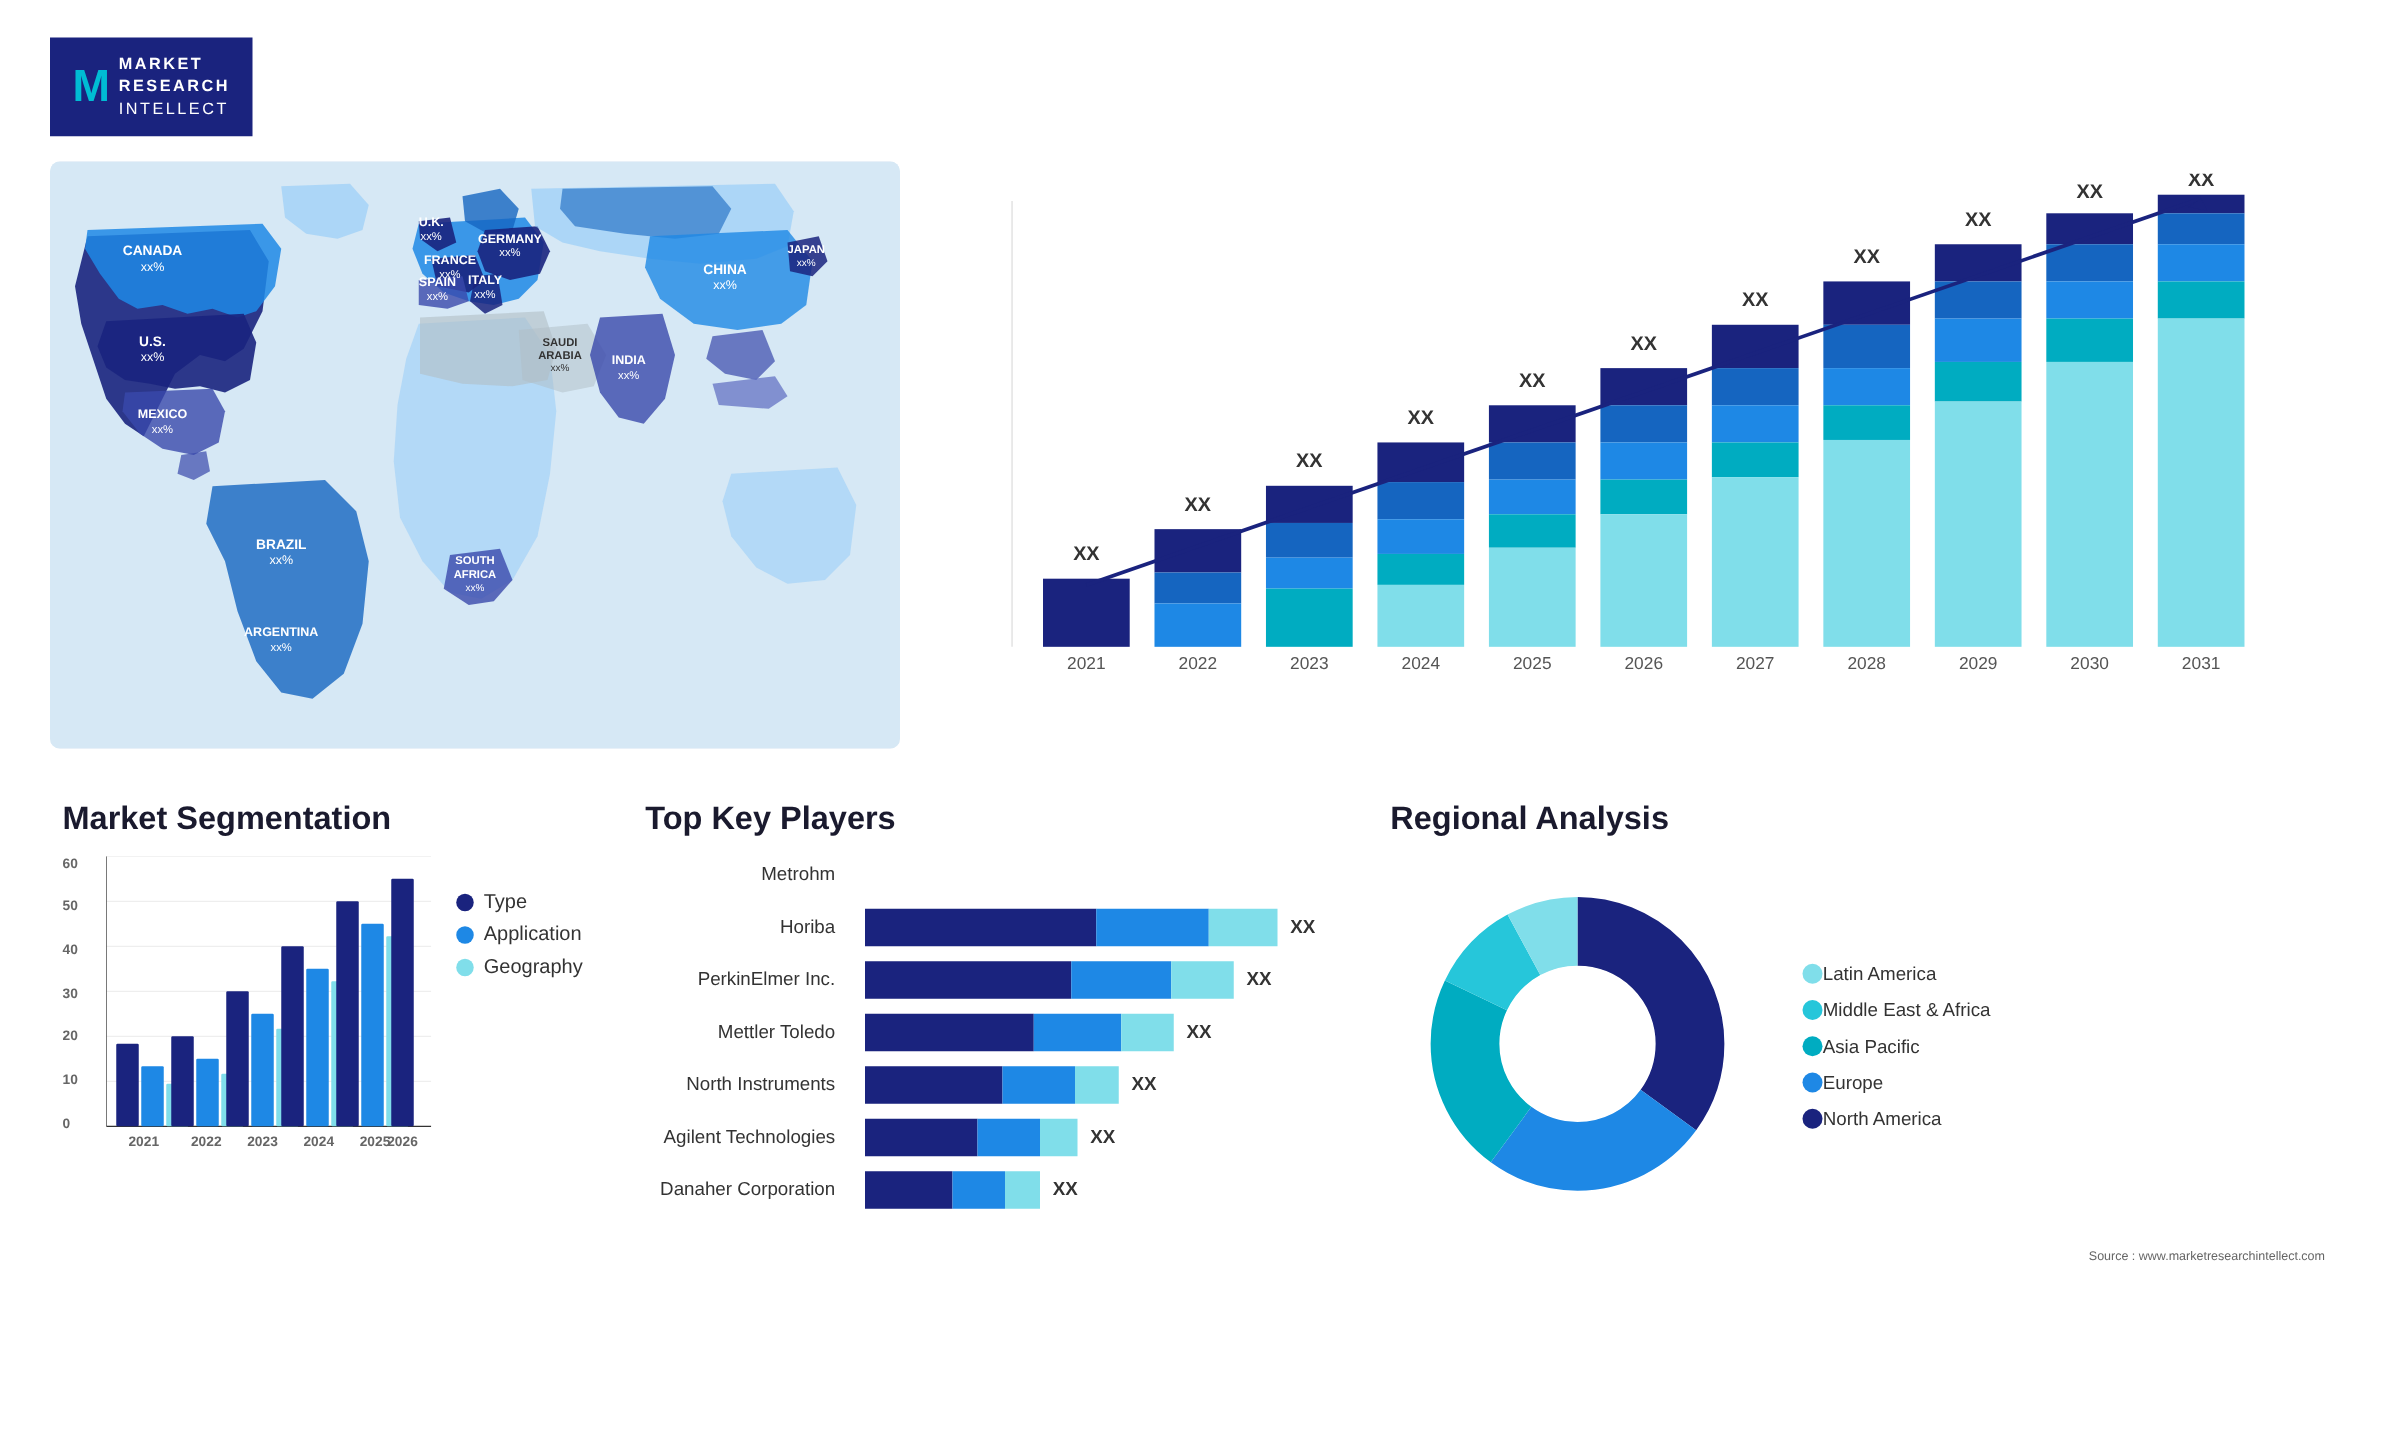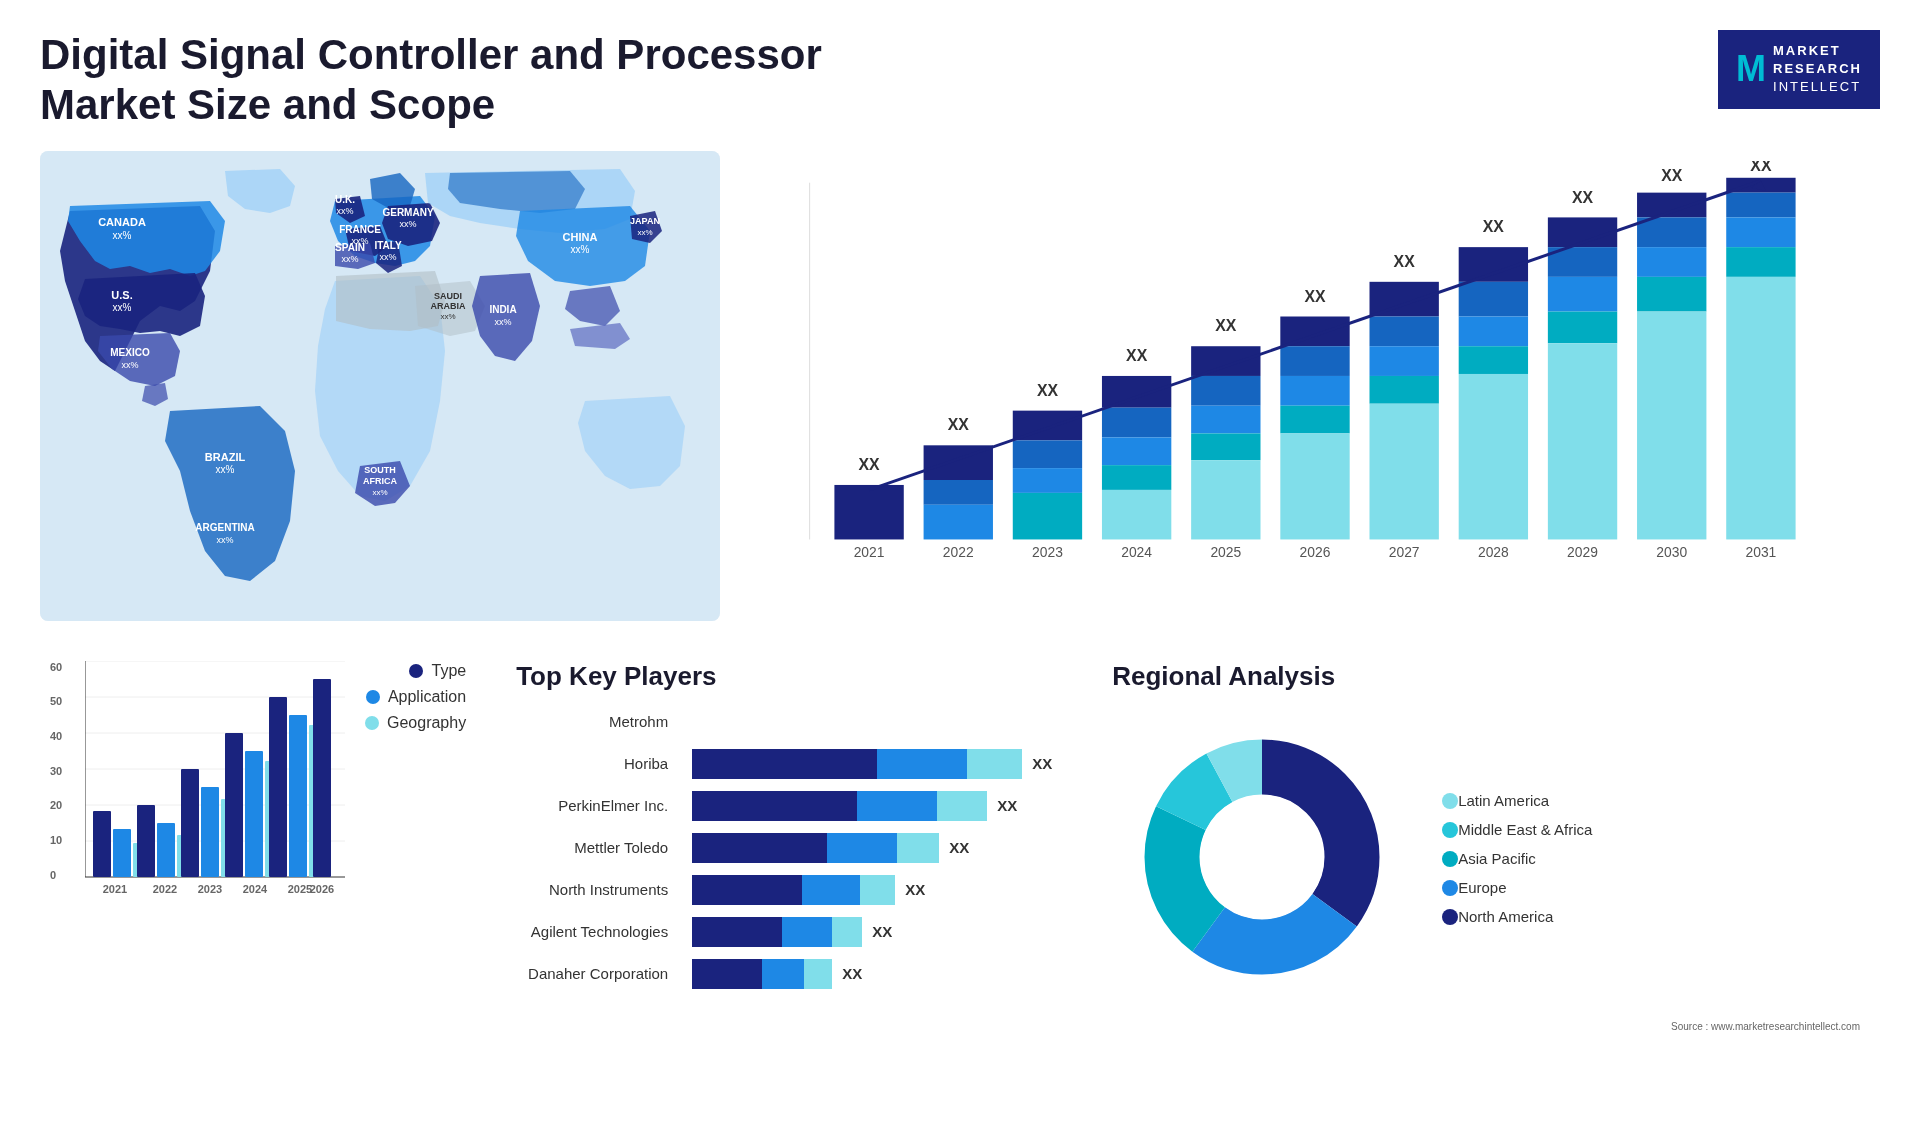--- a/index.html
+++ b/index.html
@@ -80,25 +80,24 @@
       flex: 0 0 400px;
       padding: 10px;
     }
     .section-title {
       font-size: 26px;
       font-weight: 700;
       color: #1a1a2e;
       margin-bottom: 15px;
     }
     .seg-legend {
-      margin-top: 1px;
+      margin-top: 28px;
       display: flex;
       flex-direction: column;
       gap: 8px;
-      align-items: flex-end;
     }
     .legend-item {
       display: flex;
       align-items: center;
       gap: 8px;
       font-size: 16px;
       color: #333;
     }
     .legend-dot {
       width: 14px;
@@ -180,21 +179,20 @@
       font-size: 10px;
       color: #666;
       margin-top: 10px;
     }
   </style>
 </head>
 <body>
 
 <div class="page-container">
   <div class="header">
-    <h1 class="main-title">Digital Signal Controller and Processor Market Size and Scope</h1>
     <div class="logo-area">
       <div class="logo-box">
         <div style="display:flex;align-items:center;gap:6px;">
           <span style="font-size:36px;font-weight:900;color:#00bcd4;">M</span>
           <div style="text-align:left;">
             <div style="font-size:13px;font-weight:800;letter-spacing:2px;">MARKET</div>
             <div style="font-size:13px;font-weight:800;letter-spacing:2px;">RESEARCH</div>
             <div style="font-size:13px;font-weight:400;letter-spacing:2px;">INTELLECT</div>
           </div>
         </div>
@@ -401,20 +399,21 @@
 
           <polygon points="1000,18 990,25 1005,28" fill="#1a237e"></polygon>
         </svg>
       </div>
     </div>
   </div>
 
   <div class="bottom-section">
 
     <div class="segmentation-container">
+      <div class="section-title">Market Segmentation</div>
       <div style="display:flex;gap:20px;">
         <div style="position:relative;padding-left:35px;font-weight:bold;">
           
           <div style="position:absolute;left:0;top:0;height:220px;display:flex;flex-direction:column;justify-content:space-between;font-size:11px;color:#666;">
             <span>60</span>
             <span>50</span>
             <span>40</span>
             <span>30</span>
             <span>20</span>
             <span>10</span>

